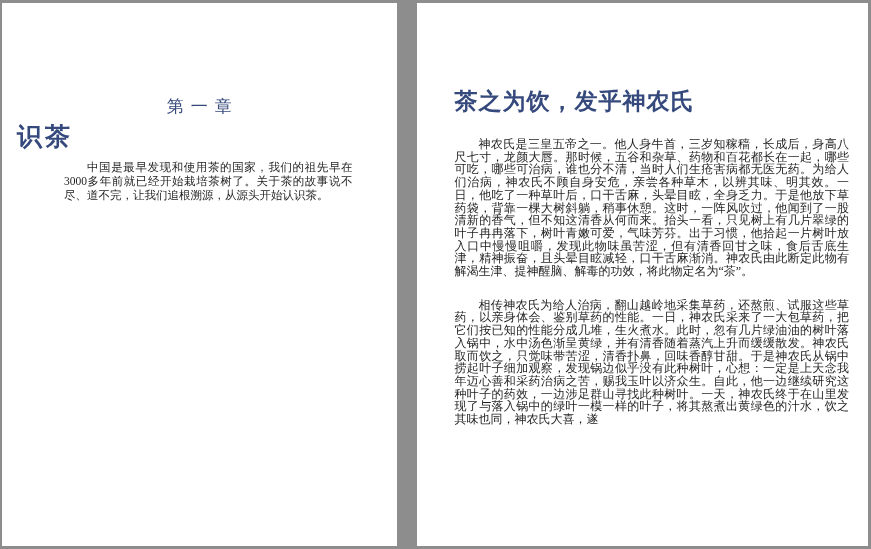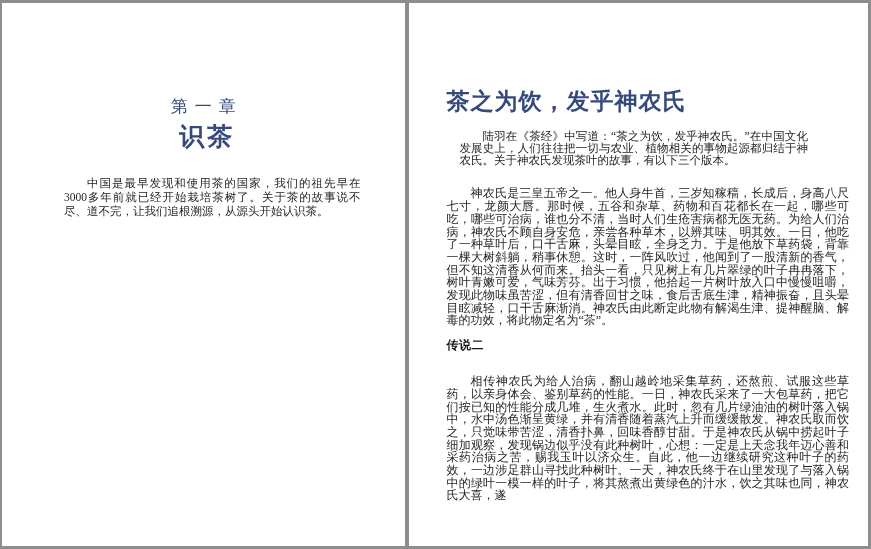--- a/index.html
+++ b/index.html
@@ -1,20 +1,20 @@
 <!DOCTYPE html>
 <html lang="zh" style="--accent: #35497c; --frame: #8d8d8d; --ink: #1f1f1f;"><head>
 <meta charset="utf-8">
 <style>
   :root{
     --accent:#35497c;
     --frame:#8d8d8d;
     --ink:#1f1f1f;
   }
-  *{margin:0;padding:0;box-sizing:border-box;}
+  *{margin:0;padding:0;box-sizing:border-box;gap:8px;}
   html,body{background:#ffffff;}
   body{
     font-family:"Liberation Serif","DejaVu Serif",serif;
     color:var(--ink);
   }
   .spread{
     width:871px;height:549px;
     background:var(--frame);
     display:flex;
     padding:3px 3px 3px 2px;
@@ -33,31 +33,30 @@
   .page-left{padding-top:92px;}
   .chapter-label{
     text-align:center;
     color:var(--accent);
     font-family:"Liberation Serif","DejaVu Serif",serif;
     font-size:17px;
     letter-spacing:7px;
     padding-left:7px; 
   }
   .chapter-title{
-    text-align:center;
     color:var(--accent);
     font-family:"DejaVu Sans","Liberation Sans",sans-serif;
     font-weight:bold;
     font-size:25px;
     letter-spacing:3px;
-    padding-left:8px;
+    padding-left:15px;
     margin-top:2px;
   }
   .left-intro{
-    margin:23px 44px 0 62px;
+    margin:7px 44px 0 62px;
     font-size:11.5px;
     line-height:14px;
     text-indent:2em;
     text-align:justify;
     color:var(--ink);
   }
 
   
   .page-right{padding:83px 19px 0 38px;}
   .section-title{
@@ -99,25 +98,23 @@
   <div class="page page-left">
     <div class="chapter-label">第一章</div>
     <div class="chapter-title">识茶</div>
     <p class="left-intro">中国是最早发现和使用茶的国家，我们的祖先早在3000多年前就已经开始栽培茶树了。关于茶的故事说不尽、道不完，让我们追根溯源，从源头开始认识茶。</p>
   </div>
 
   <div class="divider"></div>
 
   <div class="page page-right">
     <h1 class="section-title">茶之为饮，发乎神农氏</h1>
-    <p class="lead">陆羽在《茶经》中写道：“茶之为饮，发乎神农氏。”在中国文化发展史上，人们往往把一切与农业、植物相关的事物起源都归结于神农氏。关于神农氏发现茶叶的故事，有以下三个版本。</p>
 
     <div>
       <p class="legend-body">神农氏是三皇五帝之一。他人身牛首，三岁知稼穑，长成后，身高八尺七寸，龙颜大唇。那时候，五谷和杂草、药物和百花都长在一起，哪些可吃，哪些可治病，谁也分不清，当时人们生疮害病都无医无药。为给人们治病，神农氏不顾自身安危，亲尝各种草木，以辨其味、明其效。一日，他吃了一种草叶后，口干舌麻，头晕目眩，全身乏力。于是他放下草药袋，背靠一棵大树斜躺，稍事休憩。这时，一阵风吹过，他闻到了一股清新的香气，但不知这清香从何而来。抬头一看，只见树上有几片翠绿的叶子冉冉落下，树叶青嫩可爱，气味芳芬。出于习惯，他拾起一片树叶放入口中慢慢咀嚼，发现此物味虽苦涩，但有清香回甘之味，食后舌底生津，精神振奋，且头晕目眩减轻，口干舌麻渐消。神农氏由此断定此物有解渴生津、提神醒脑、解毒的功效，将此物定名为“茶”。</p>
     </div>
 
     <div>
-      <div class="legend-heading second">传说二</div>
       <p class="legend-body">相传神农氏为给人治病，翻山越岭地采集草药，还熬煎、试服这些草药，以亲身体会、鉴别草药的性能。一日，神农氏采来了一大包草药，把它们按已知的性能分成几堆，生火煮水。此时，忽有几片绿油油的树叶落入锅中，水中汤色渐呈黄绿，并有清香随着蒸汽上升而缓缓散发。神农氏取而饮之，只觉味带苦涩，清香扑鼻，回味香醇甘甜。于是神农氏从锅中捞起叶子细加观察，发现锅边似乎没有此种树叶，心想：一定是上天念我年迈心善和采药治病之苦，赐我玉叶以济众生。自此，他一边继续研究这种叶子的药效，一边涉足群山寻找此种树叶。一天，神农氏终于在山里发现了与落入锅中的绿叶一模一样的叶子，将其熬煮出黄绿色的汁水，饮之其味也同，神农氏大喜，遂</p>
     </div>
   </div>
 
 </div>
 
 </body></html>

